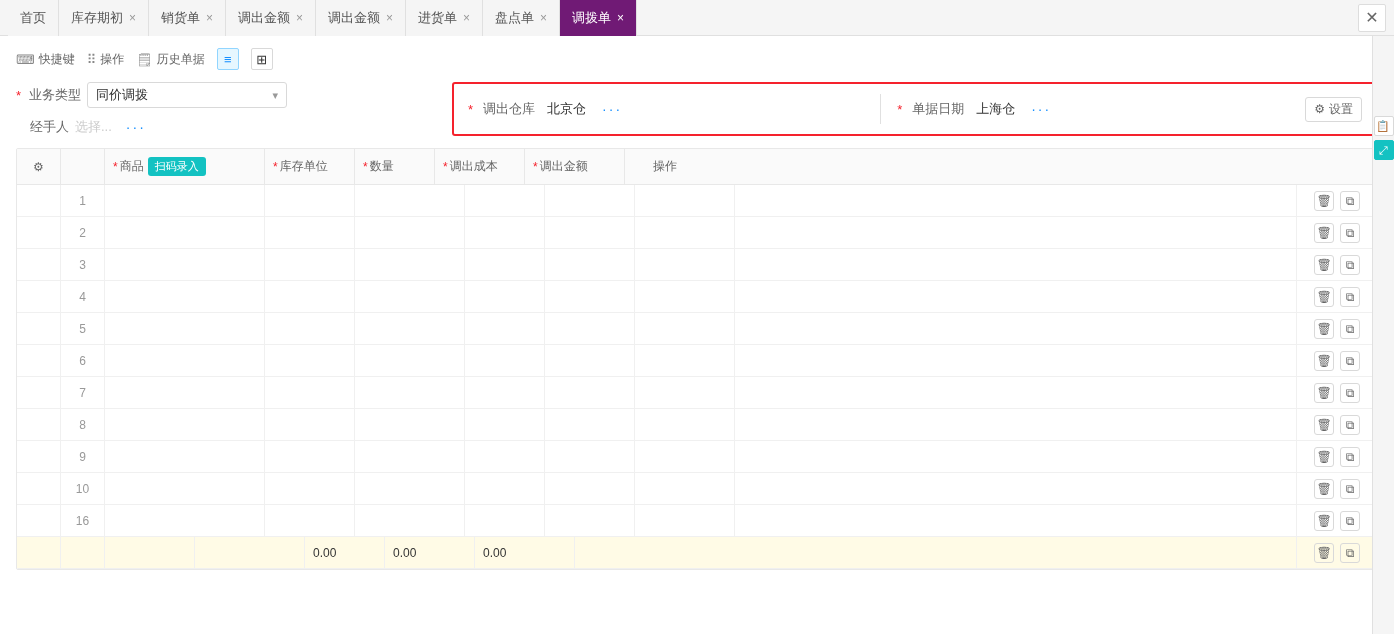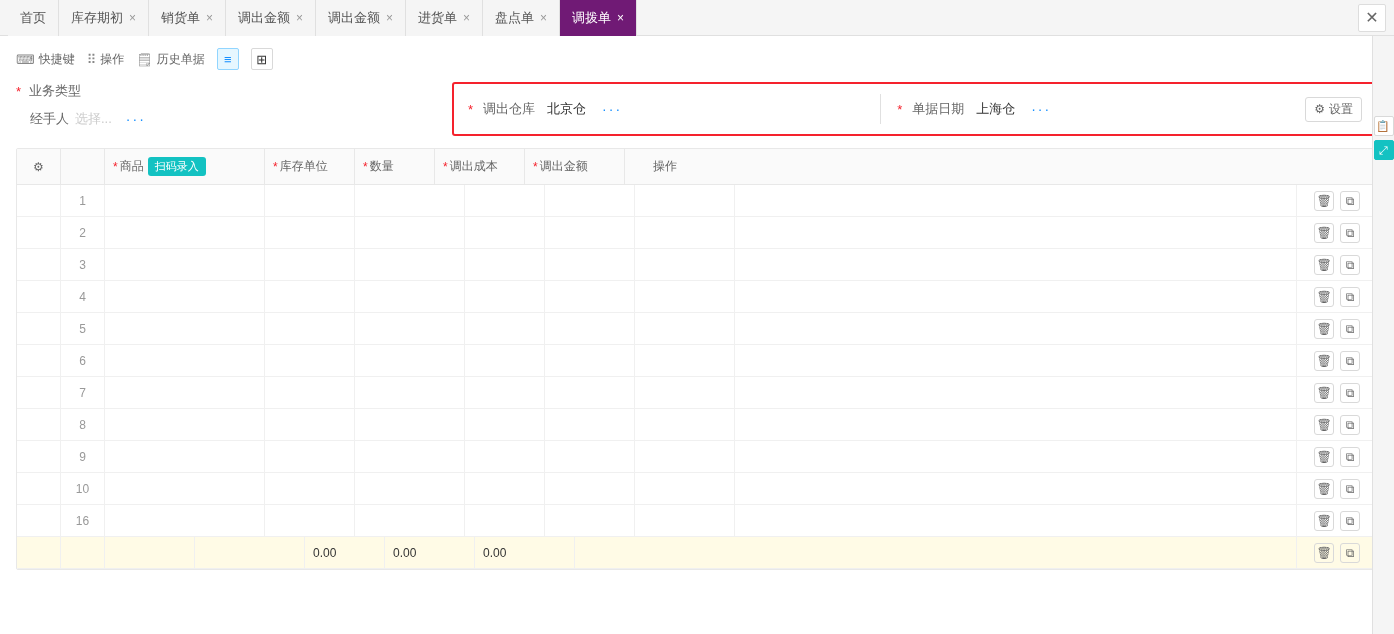--- a/index.html
+++ b/index.html
@@ -373,20 +373,24 @@
       <div class="grid-icon-btn">⊞</div>
     </div>
   </div>
 
   <div class="form-section">
 
     <div class="form-left">
       <div class="form-field">
         <span class="required-star">*</span>
         <span class="field-label">业务类型</span>
+        <div class="field-select">
+          <span>同价调拨</span>
+          <span class="chevron">▾</span>
+        </div>
       </div>
       <div class="form-field" style="margin-top:2px;">
         <span class="field-label" style="margin-left:14px;">经手人</span>
         <span style="color:#ccc; cursor:pointer;">选择...</span>
         <span class="dots-btn">···</span>
       </div>
     </div>
 
     <div class="form-right">
 

